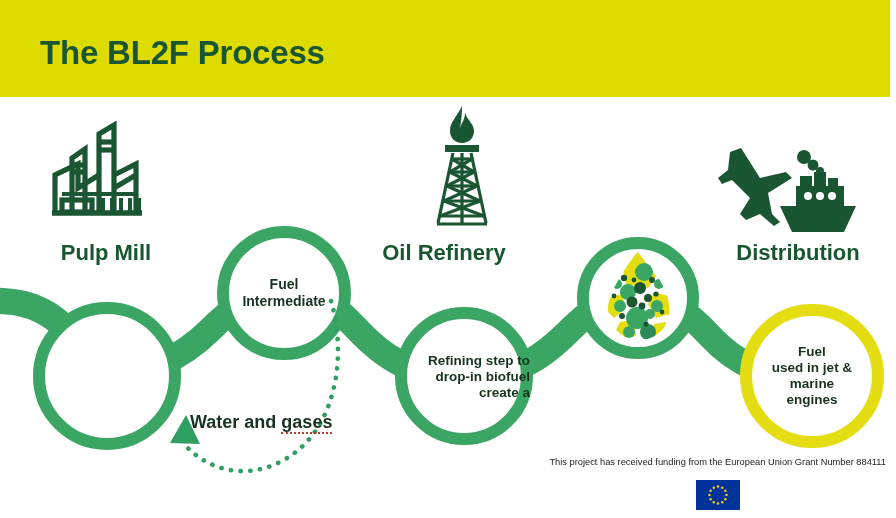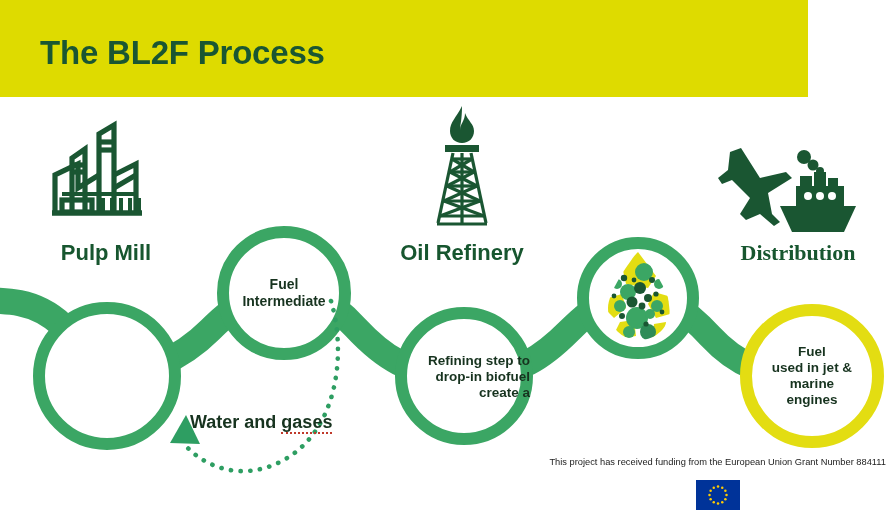--- a/index.html
+++ b/index.html
@@ -2,21 +2,21 @@
 <html><head>
 <meta charset="utf-8">
 <title>The BL2F Process</title>
 <style>
   html,body{margin:0;padding:0;background:#fff;}
   body{width:896px;height:518px;overflow:hidden;
        font-family:"Liberation Sans","DejaVu Sans",sans-serif;}
   #stage{position:relative;width:896px;height:518px;background:#ffffff;overflow:hidden;}
 
   
-  #header{position:absolute;left:0;top:0;width:808px;height:97px;background:#dedb00;}
+  #header{position:absolute;left:0;top:0;width:890px;height:97px;background:#dedb00;}
   #title{position:absolute;left:40px;top:34px;font-size:33px;font-weight:bold;
          color:#1a5632;letter-spacing:-0.2px;white-space:nowrap;}
 
   
   #chain{position:absolute;left:0;top:0;width:896px;height:518px;}
 
   
   .stage-label{position:absolute;font-size:22px;font-weight:bold;color:#17562f;
                white-space:nowrap;text-align:center;}
 
@@ -145,21 +145,21 @@
           <line x1="62" y1="68" x2="35" y2="82"></line>
         <line x1="35" y1="82" x2="68" y2="97"></line>
           <line x1="65" y1="82" x2="32" y2="97"></line>
         <line x1="32" y1="97" x2="72" y2="112"></line>
           <line x1="68" y1="97" x2="28" y2="112"></line>
 
         <line x1="50" y1="49" x2="50" y2="119"></line>
       </g>
     </svg>
   </div>
-  <div class="stage-label" style="left:355px;top:240px;width:214px;">Oil Refinery</div>
+  <div class="stage-label" style="left:337px;top:240px;width:214px;">Oil Refinery</div>
 
   <div class="icon-wrap" style="left:716px;top:140px;">
     <svg width="140" height="96" viewBox="0 0 140 96">
       <g fill="#1a5632">
 
         <path d="M14 12 L25 8 L44 38 L70 32 L76 38 L52 53 L56 74 L64 82 L58 86 L44 74
                  L30 80 L24 74 L34 58 L16 40 L6 44 L2 38 L12 30 Z"></path>
 
         <circle cx="88" cy="17" r="7"></circle>
         <circle cx="97" cy="25" r="5.5"></circle>
@@ -172,21 +172,21 @@
 
         <path d="M64 66 L140 66 L128 92 L76 92 Z"></path>
       </g>
       <g fill="#ffffff">
         <circle cx="92" cy="56" r="4"></circle>
         <circle cx="104" cy="56" r="4"></circle>
         <circle cx="116" cy="56" r="4"></circle>
       </g>
     </svg>
   </div>
-  <div class="stage-label" style="left:700px;top:240px;width:196px;font-family:Liberation Serif, serif;">Distribution</div>
+  <div class="stage-label" style="left:700px;top:240px;width:196px;">Distribution</div>
 
 
   <div class="bubble-text" style="left:224px;top:262px;width:120px;height:62px;font-size:14px;flex-direction:column;">
     <span>Fuel</span>
     <span>Intermediate</span>
   </div>
 
   <div class="bubble-text" style="left:398px;top:348px;width:132px;height:58px;font-size:13.5px;flex-direction:column;text-align:right;">
     <span>Refining step to</span>
     <span>drop-in biofuel</span>

